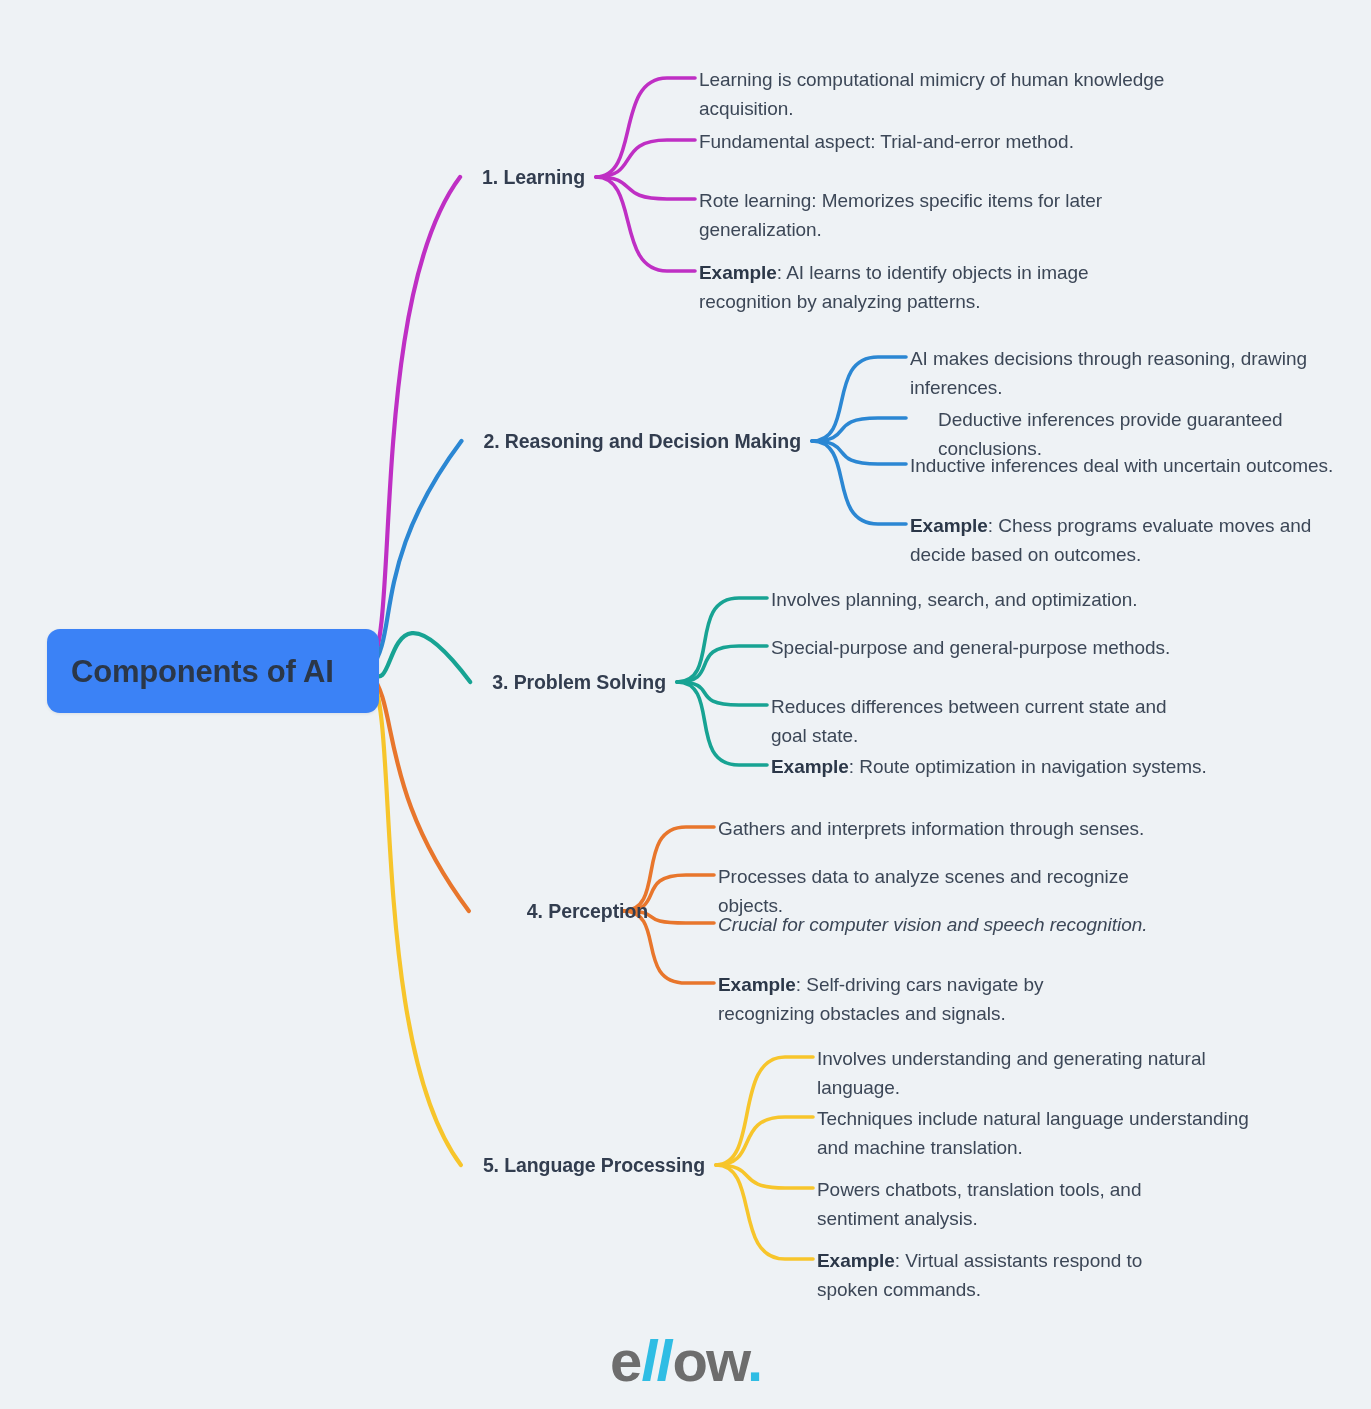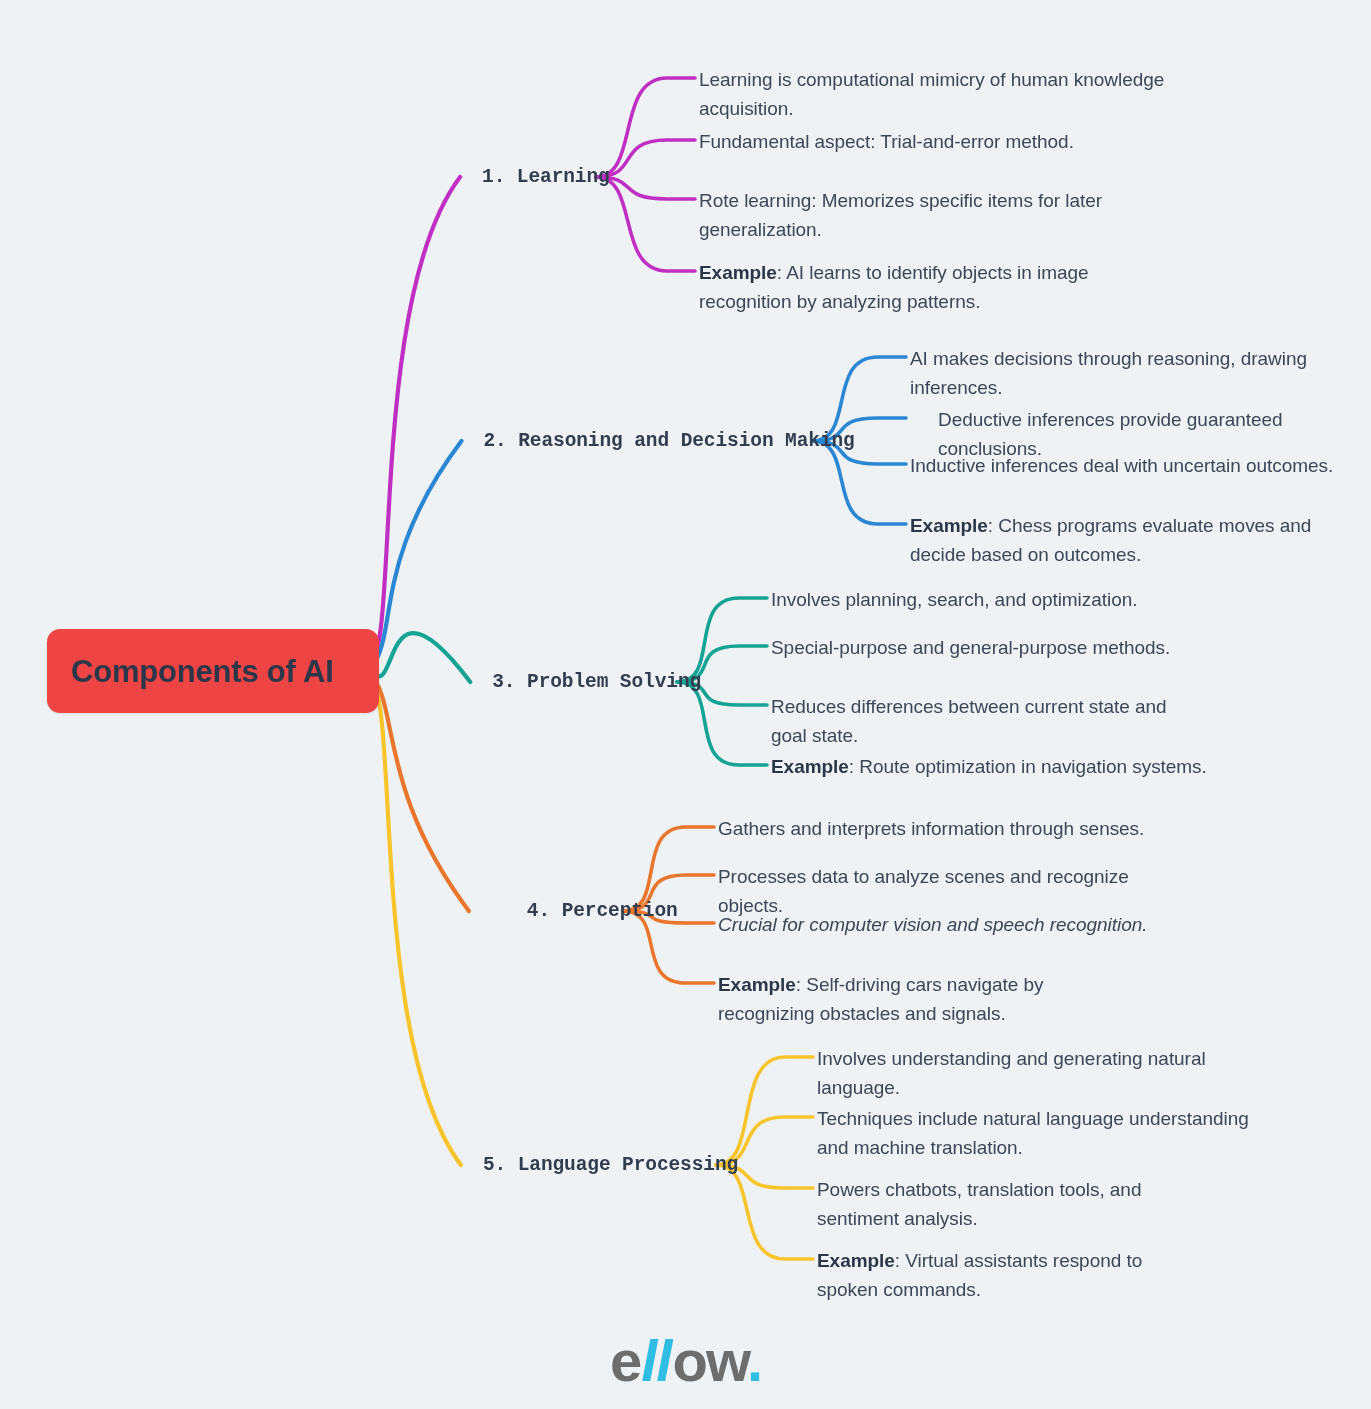--- a/index.html
+++ b/index.html
@@ -26,21 +26,21 @@
     width: 1371px;
     height: 1409px;
     pointer-events: none;
   }
   .central-node {
     position: absolute;
     left: 47px;
     top: 629px;
     width: 332px;
     height: 84px;
-    background: #ef4444;
+    background: #3b82f6;
     border-radius: 13px;
     display: flex;
     align-items: center;
     box-shadow: 0 1px 3px rgba(40,60,80,0.10);
     box-sizing: border-box;
     padding-left: 24px;
     z-index: 5;
   }
   .central-node .title {
     font-size: 31px;
@@ -51,21 +51,20 @@
   }
   .topic-label {
     position: absolute;
     font-size: 19.5px;
     font-weight: bold;
     color: #323d4f;
     white-space: nowrap;
     transform: translateY(-50%);
     z-index: 4;
     letter-spacing: -0.1px;
-    font-family: Liberation Mono, monospace;
   }
   .topic-label.ra {
     text-align: right;
   }
   .leaf-text {
     position: absolute;
     font-size: 19px;
     color: #3c4757;
     line-height: 1.55;
     z-index: 4;

